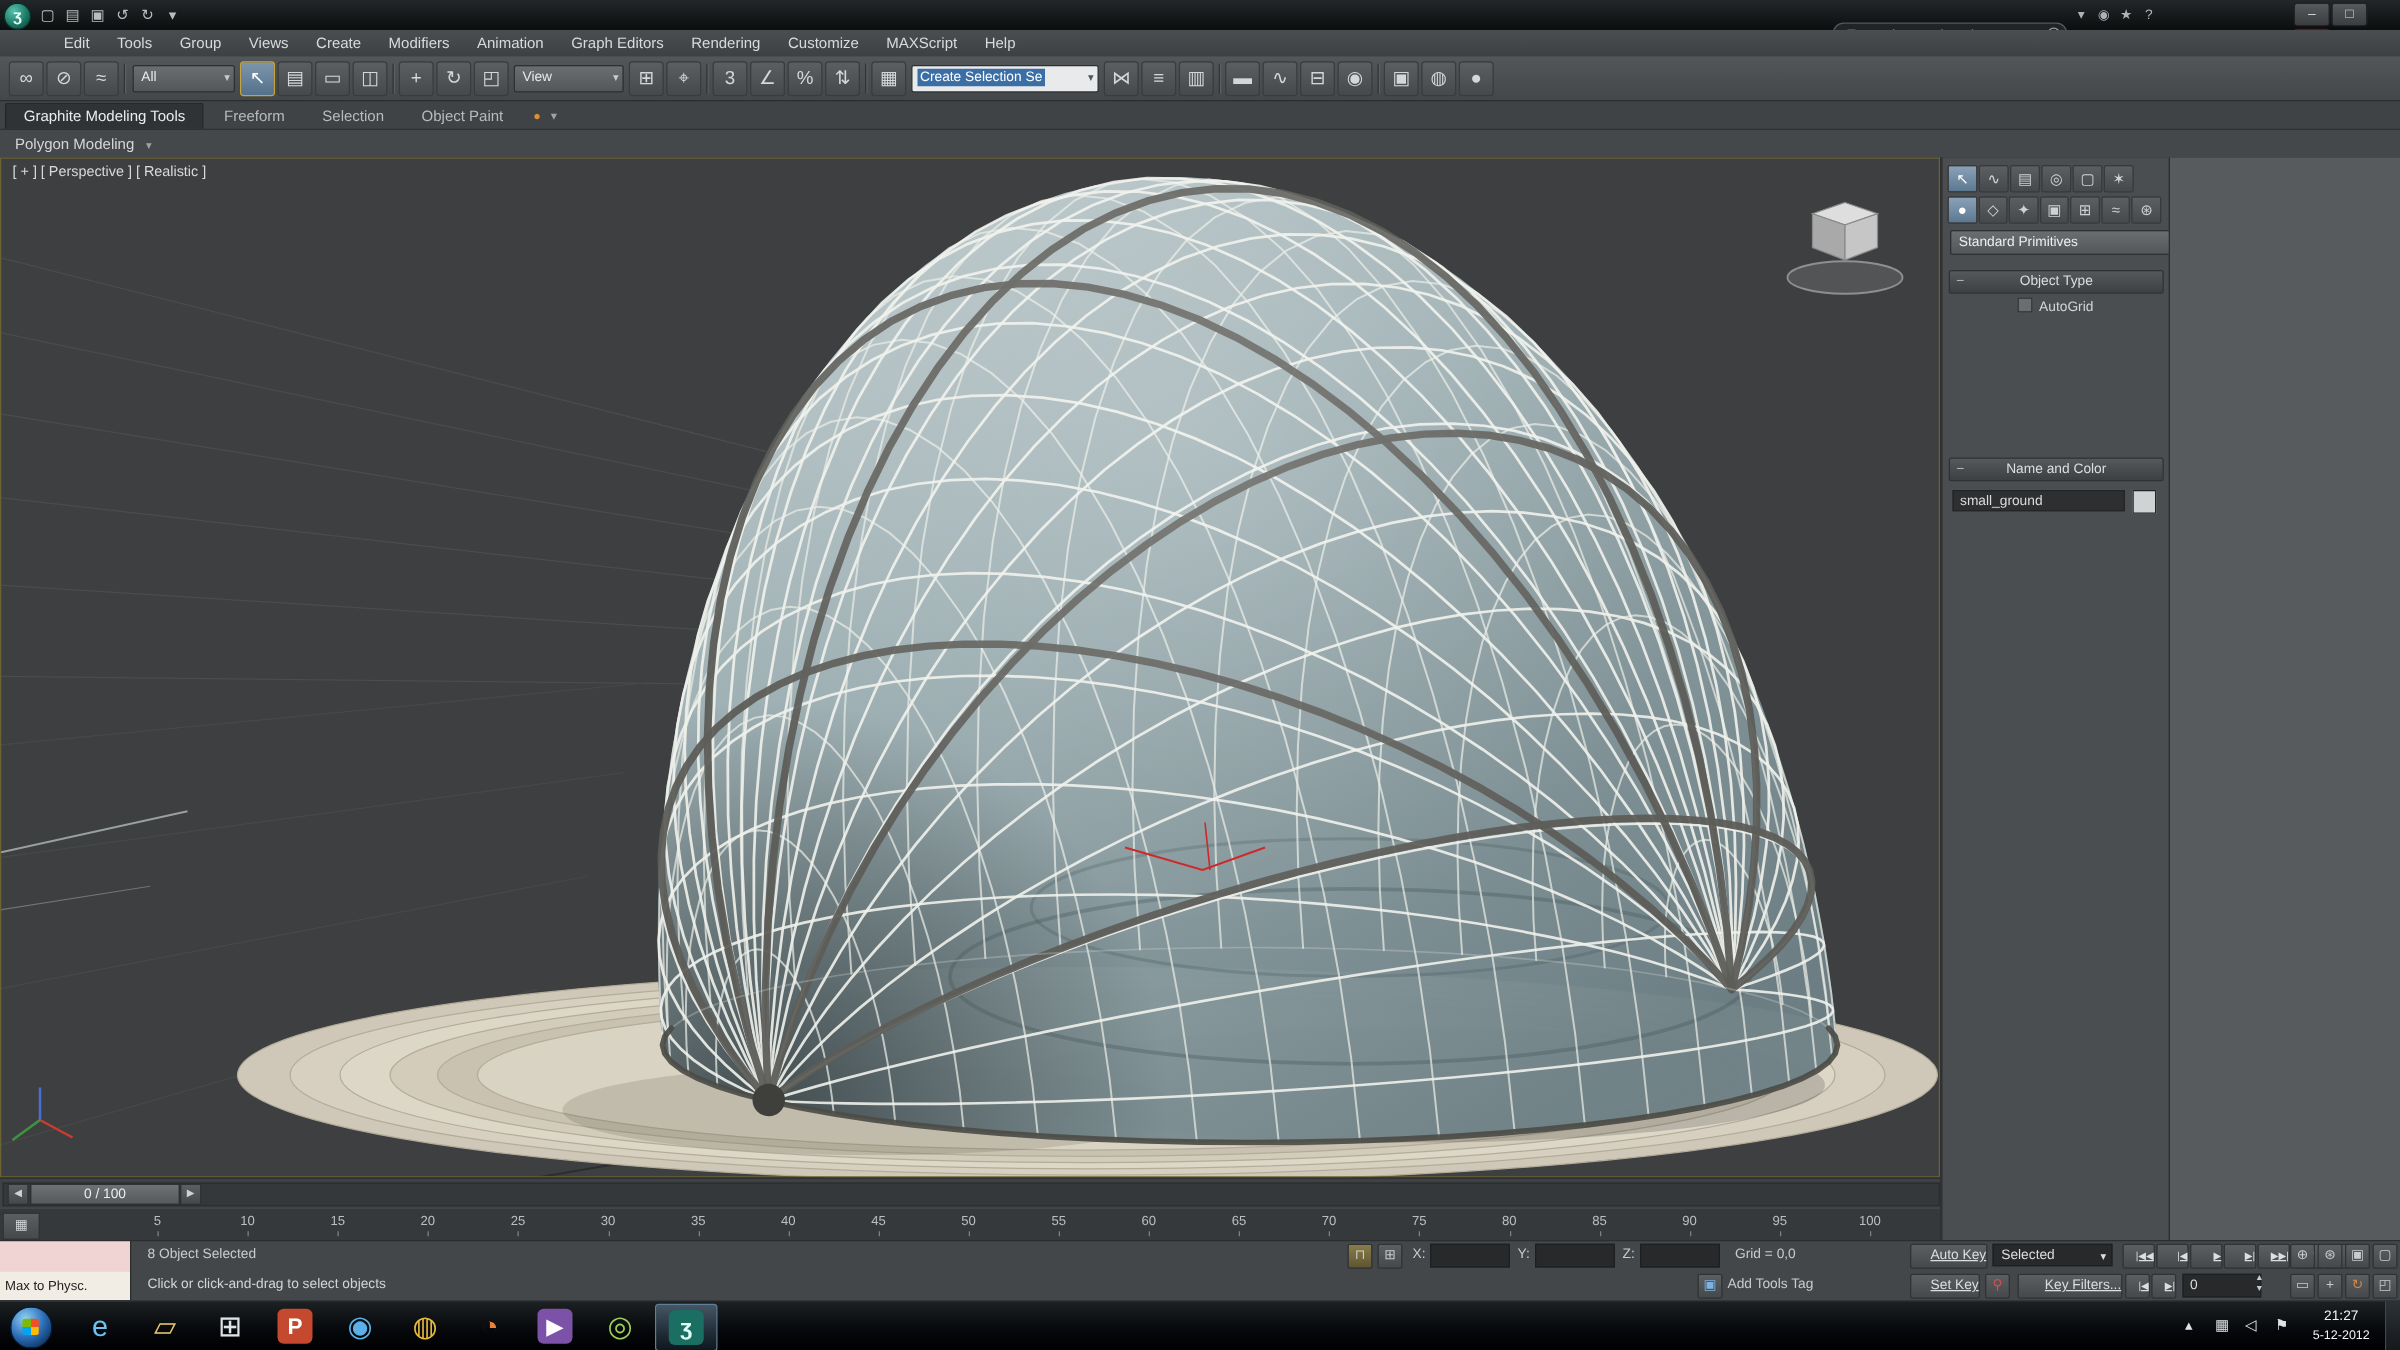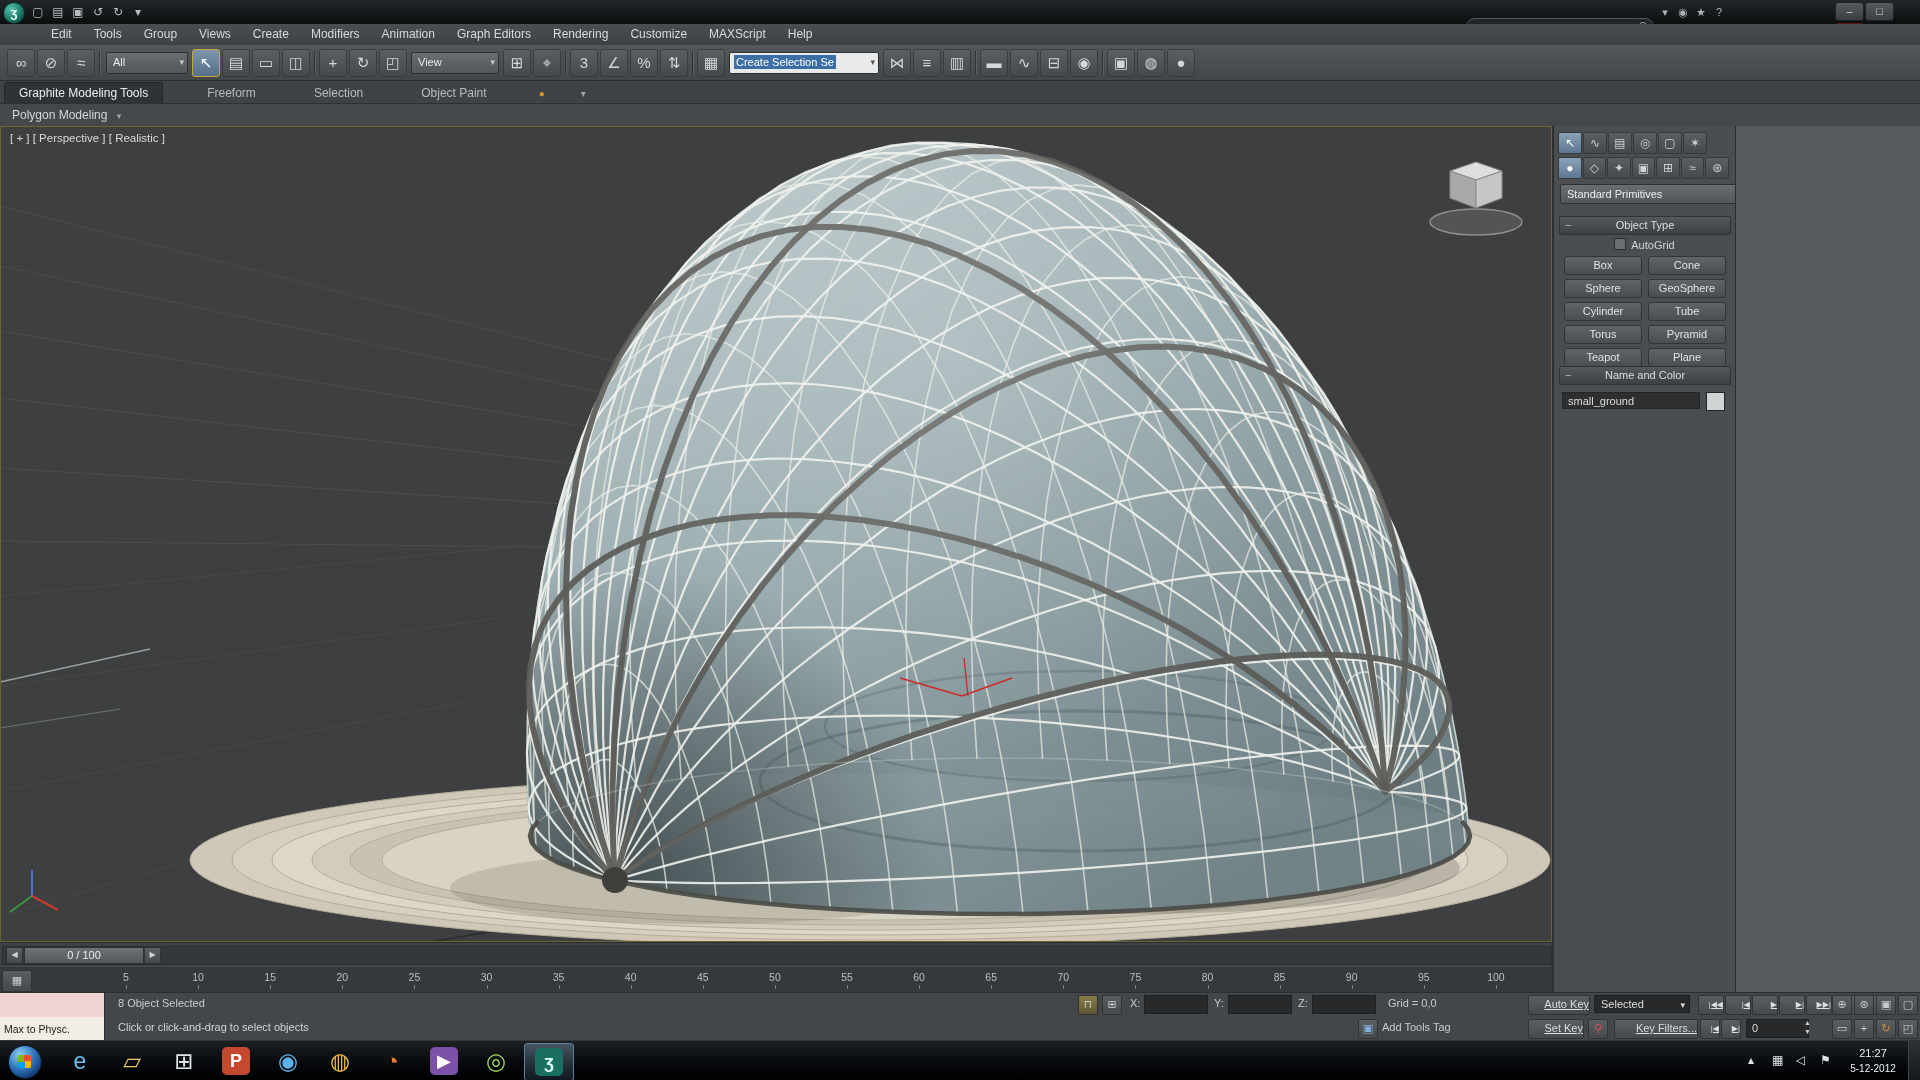--- a/index.html
+++ b/index.html
@@ -44,21 +44,21 @@
   .tb-sep::after{content:'';position:absolute;left:3px;top:2px;width:1px;height:24px;background:#313436;box-shadow:1px 0 0 #5c6062;}
   .tb-select{height:20px;background:linear-gradient(#6a6e70,#535759);border:1px solid #2e3133;border-radius:2px;
     color:#e8eaec;font-size:11px;line-height:19px;padding:0 16px 0 6px;position:relative;margin:0 3px;flex:0 0 auto;}
   .tb-select::after{content:'▾';position:absolute;right:3px;top:0;font-size:9px;color:#c8cacc;}
   .tb-combo{height:20px;background:#e8eaec;border:1px solid #2e3133;border-radius:2px;font-size:11px;line-height:19px;
     padding:0 16px 0 4px;position:relative;margin:0 3px;flex:0 0 auto;}
   .tb-combo .hl{background:#3a6ea5;color:#fff;padding:1px 2px;}
   .tb-combo::after{content:'▾';position:absolute;right:3px;top:0;font-size:9px;color:#555;}
   
   #ribbontabs{left:0;top:81px;width:1920px;height:23px;background:#3f4345;border-bottom:1px solid #2e3133;
-    display:flex;align-items:flex-end;padding-left:4px;box-sizing:border-box;color:#b8bbbd;font-size:12px;gap:28px;}
+    display:flex;align-items:flex-end;padding-left:4px;box-sizing:border-box;color:#b8bbbd;font-size:12px;}
   .ribbon-tab{padding:3px 14px;margin-right:2px;border-radius:3px 3px 0 0;}
   .ribbon-tab.active{background:#2f3335;color:#ececec;border:1px solid #232627;border-bottom:none;}
   .ribbon-extra{margin-left:8px;color:#d89030;font-size:10px;padding-bottom:4px;}
   #subtabrow{left:0;top:104px;width:1920px;height:22px;background:#44484a;border-bottom:1px solid #2b2e2f;
     color:#d4d6d8;font-size:12px;line-height:22px;}
   #subtab-label{margin-left:12px;}
   #subtab-arrow{font-size:9px;color:#9fa3a5;margin-left:6px;}
   
   #viewport{left:0;top:126px;width:1552px;height:816px;background:#3d3f40;outline:1px solid #6b6334;outline-offset:-1px;}
   #vp-label{position:absolute;left:10px;top:6px;color:#d8dadb;font-size:11.5px;z-index:5;}
@@ -328,32 +328,20 @@
       <span class="cp-tab">⊛</span>
     </div>
   <div class="cp-select">Standard Primitives</div>
   <div class="rollout" style="top:90px">
     <span class="minus">−</span>
     <span>Object Type</span>
   </div>
   <div id="autogrid-row">
     <span id="autogrid-box"></span><span>AutoGrid</span>
   </div>
-  <div id="prim-grid">
-      <div class="prim-btn">Box</div>
-      <div class="prim-btn">Cone</div>
-      <div class="prim-btn">Sphere</div>
-      <div class="prim-btn">GeoSphere</div>
-      <div class="prim-btn">Cylinder</div>
-      <div class="prim-btn">Tube</div>
-      <div class="prim-btn">Torus</div>
-      <div class="prim-btn">Pyramid</div>
-      <div class="prim-btn">Teapot</div>
-      <div class="prim-btn">Plane</div>
-    </div>
   <div class="rollout" style="top:240px">
     <span class="minus">−</span>
     <span>Name and Color</span>
   </div>
   <div id="name-field">small_ground</div>
   <div id="color-swatch"></div>
 </div>
 <div id="rightpanel" class="abs"></div>
 
 <div id="timeslider" class="abs">

